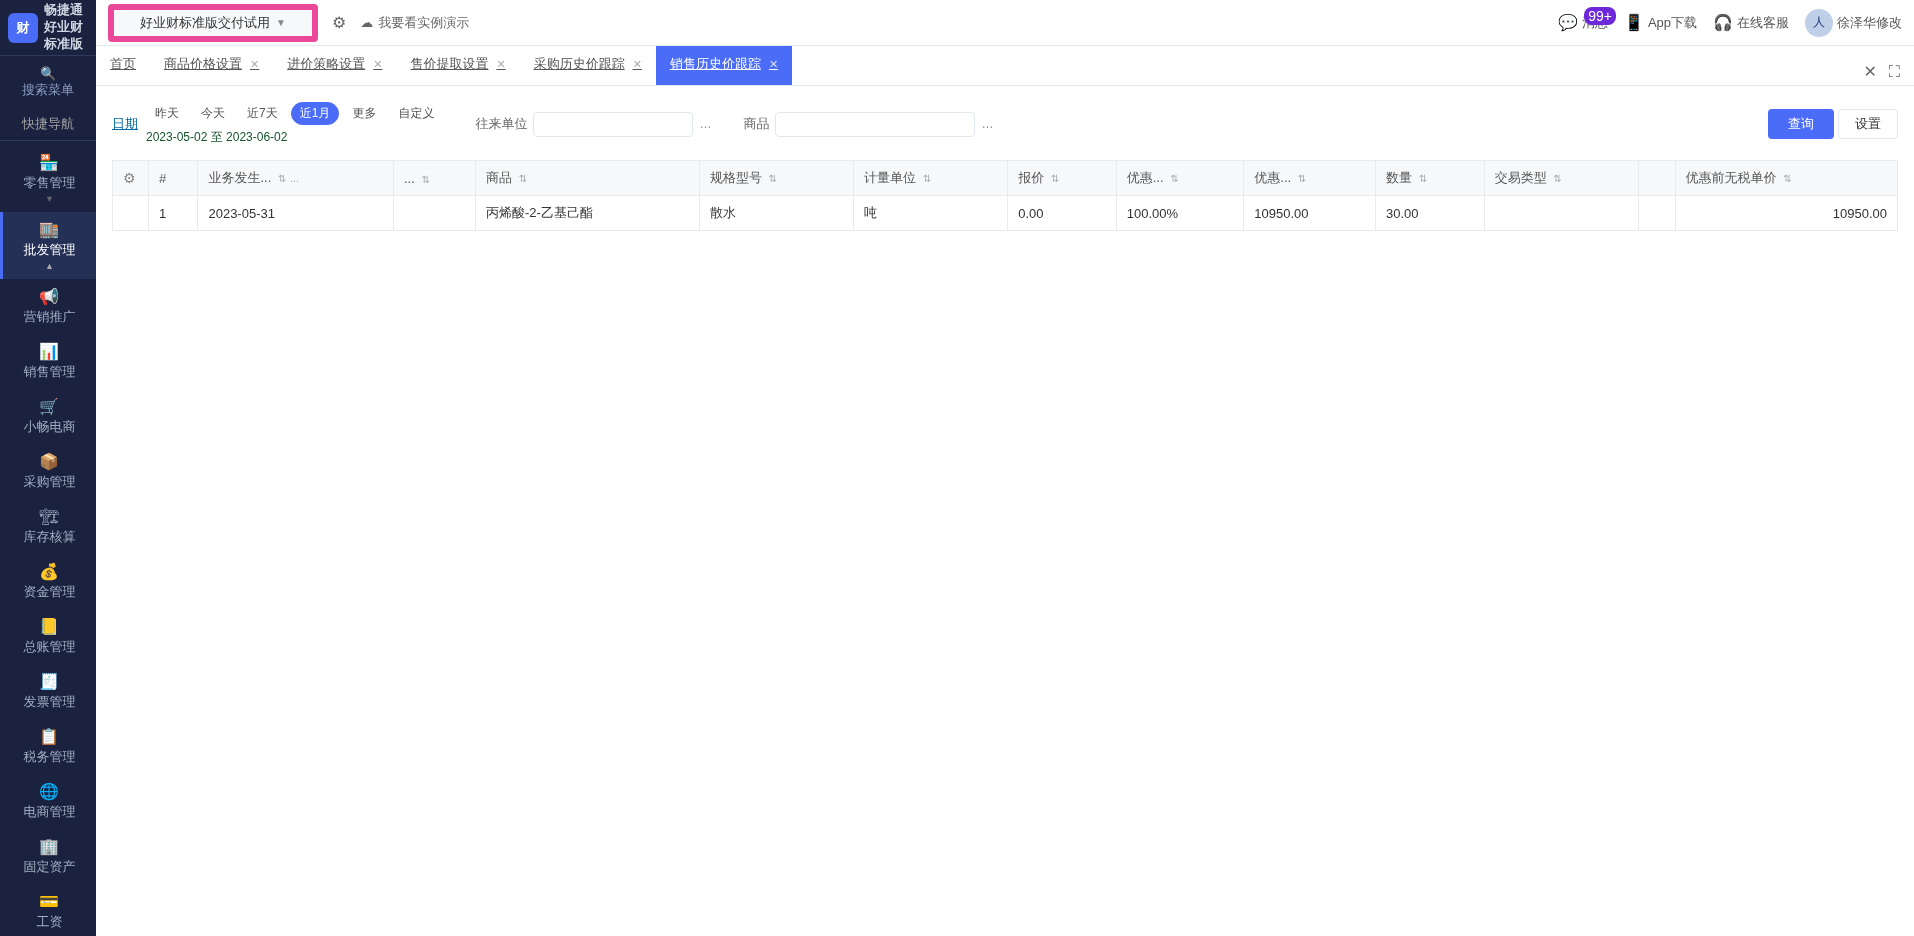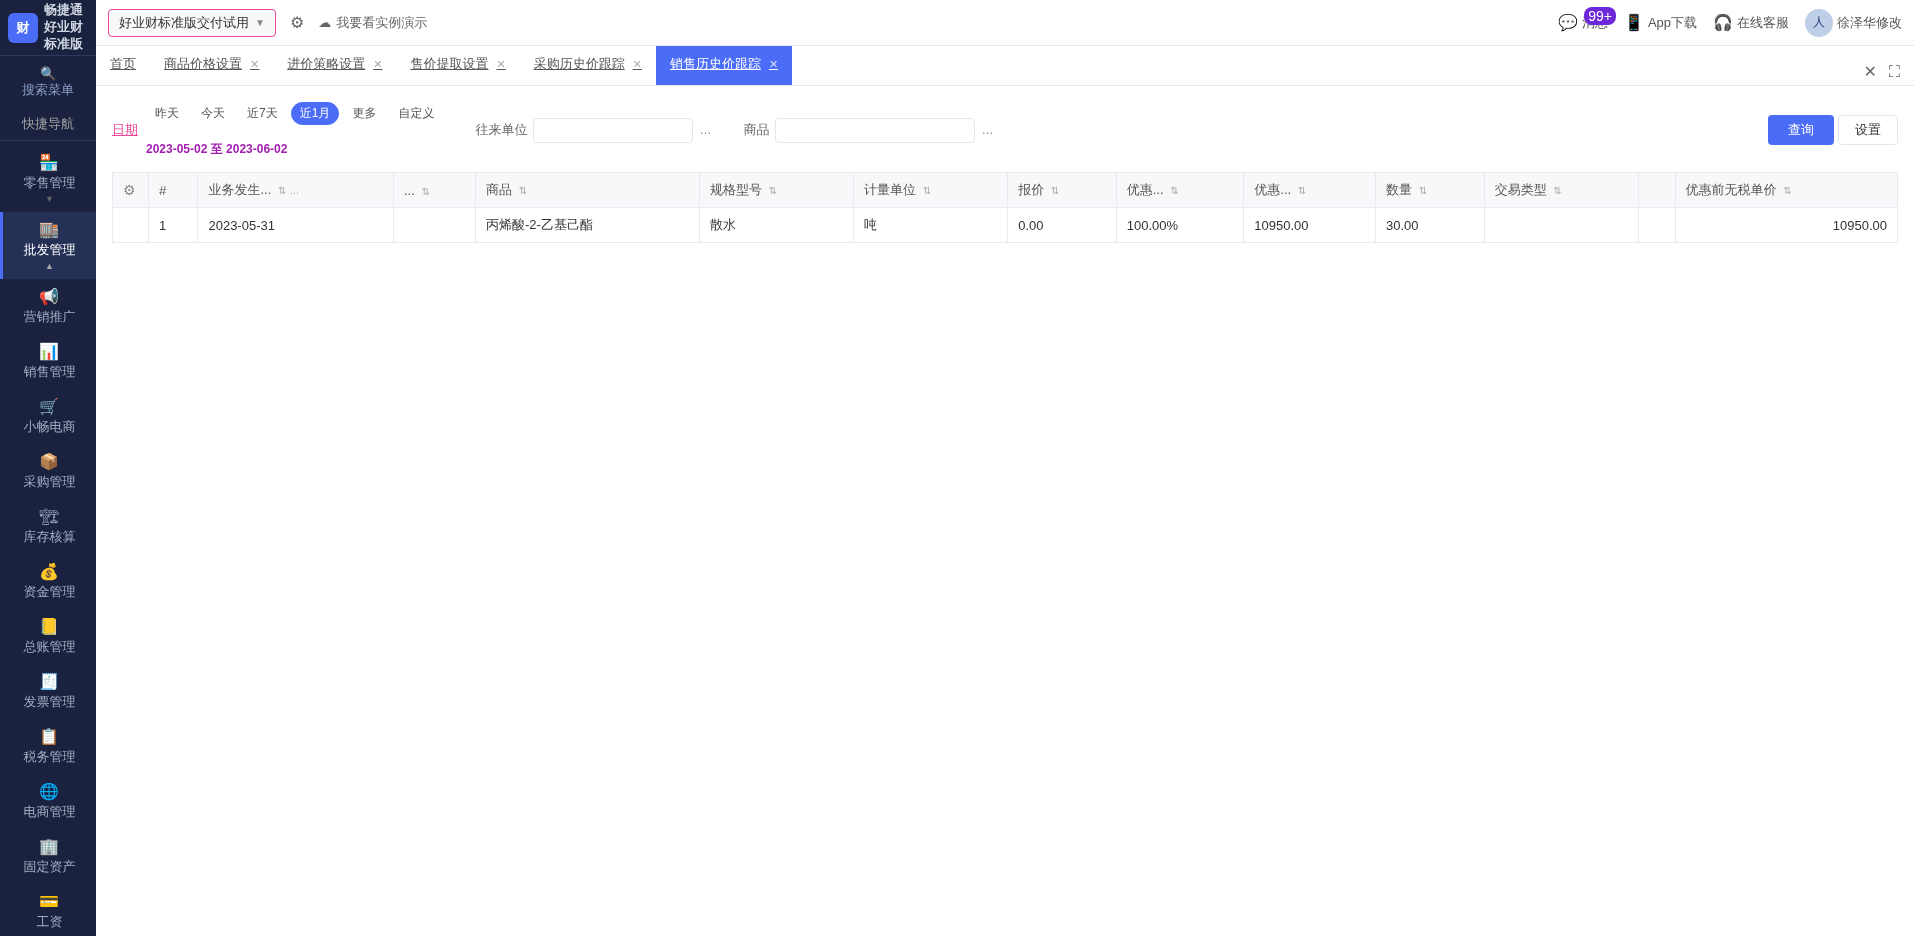--- a/index.html
+++ b/index.html
@@ -89,23 +89,23 @@
       padding: 0 12px;
       height: 46px;
       gap: 10px;
       flex-shrink: 0;
     }
     .topbar-selector {
       display: flex;
       align-items: center;
       gap: 6px;
       background: #f7f8fa;
-      border: 1px solid #ec4899;
+      border: 6px solid #ec4899;
       border-radius: 4px;
-      padding: 4px 10px;
+      padding: 4px 26px;
       cursor: pointer;
       font-size: 13px;
       color: #333;
     }
     .topbar-selector .chevron { color: #888; font-size: 10px; }
     .topbar-settings-icon {
       color: #666;
       cursor: pointer;
       font-size: 16px;
       padding: 4px;
@@ -245,21 +245,21 @@
 
     
     .filter-bar {
       display: flex;
       align-items: center;
       gap: 8px;
       margin-bottom: 14px;
       flex-wrap: wrap;
     }
     .filter-label {
-      color: #ec4899;
+      color: #0369a1;
       font-size: 13px;
       text-decoration: underline;
     }
     .date-buttons {
       display: flex;
       align-items: center;
       gap: 4px;
     }
     .date-btn {
       padding: 2px 8px;
@@ -269,23 +269,22 @@
       color: #555;
       border: 1px solid transparent;
     }
     .date-btn.active {
       background: #4a6cf7;
       color: #fff;
       border-color: #4a6cf7;
     }
     .date-range-text {
       font-size: 12px;
-      color: #a21caf;
-      margin-top: 14px;
-      font-weight: bold;
+      color: #14532d;
+      margin-top: 2px;
     }
     .filter-group {
       display: flex;
       align-items: center;
       gap: 6px;
     }
     .filter-field-label {
       color: #666;
       font-size: 13px;
     }

